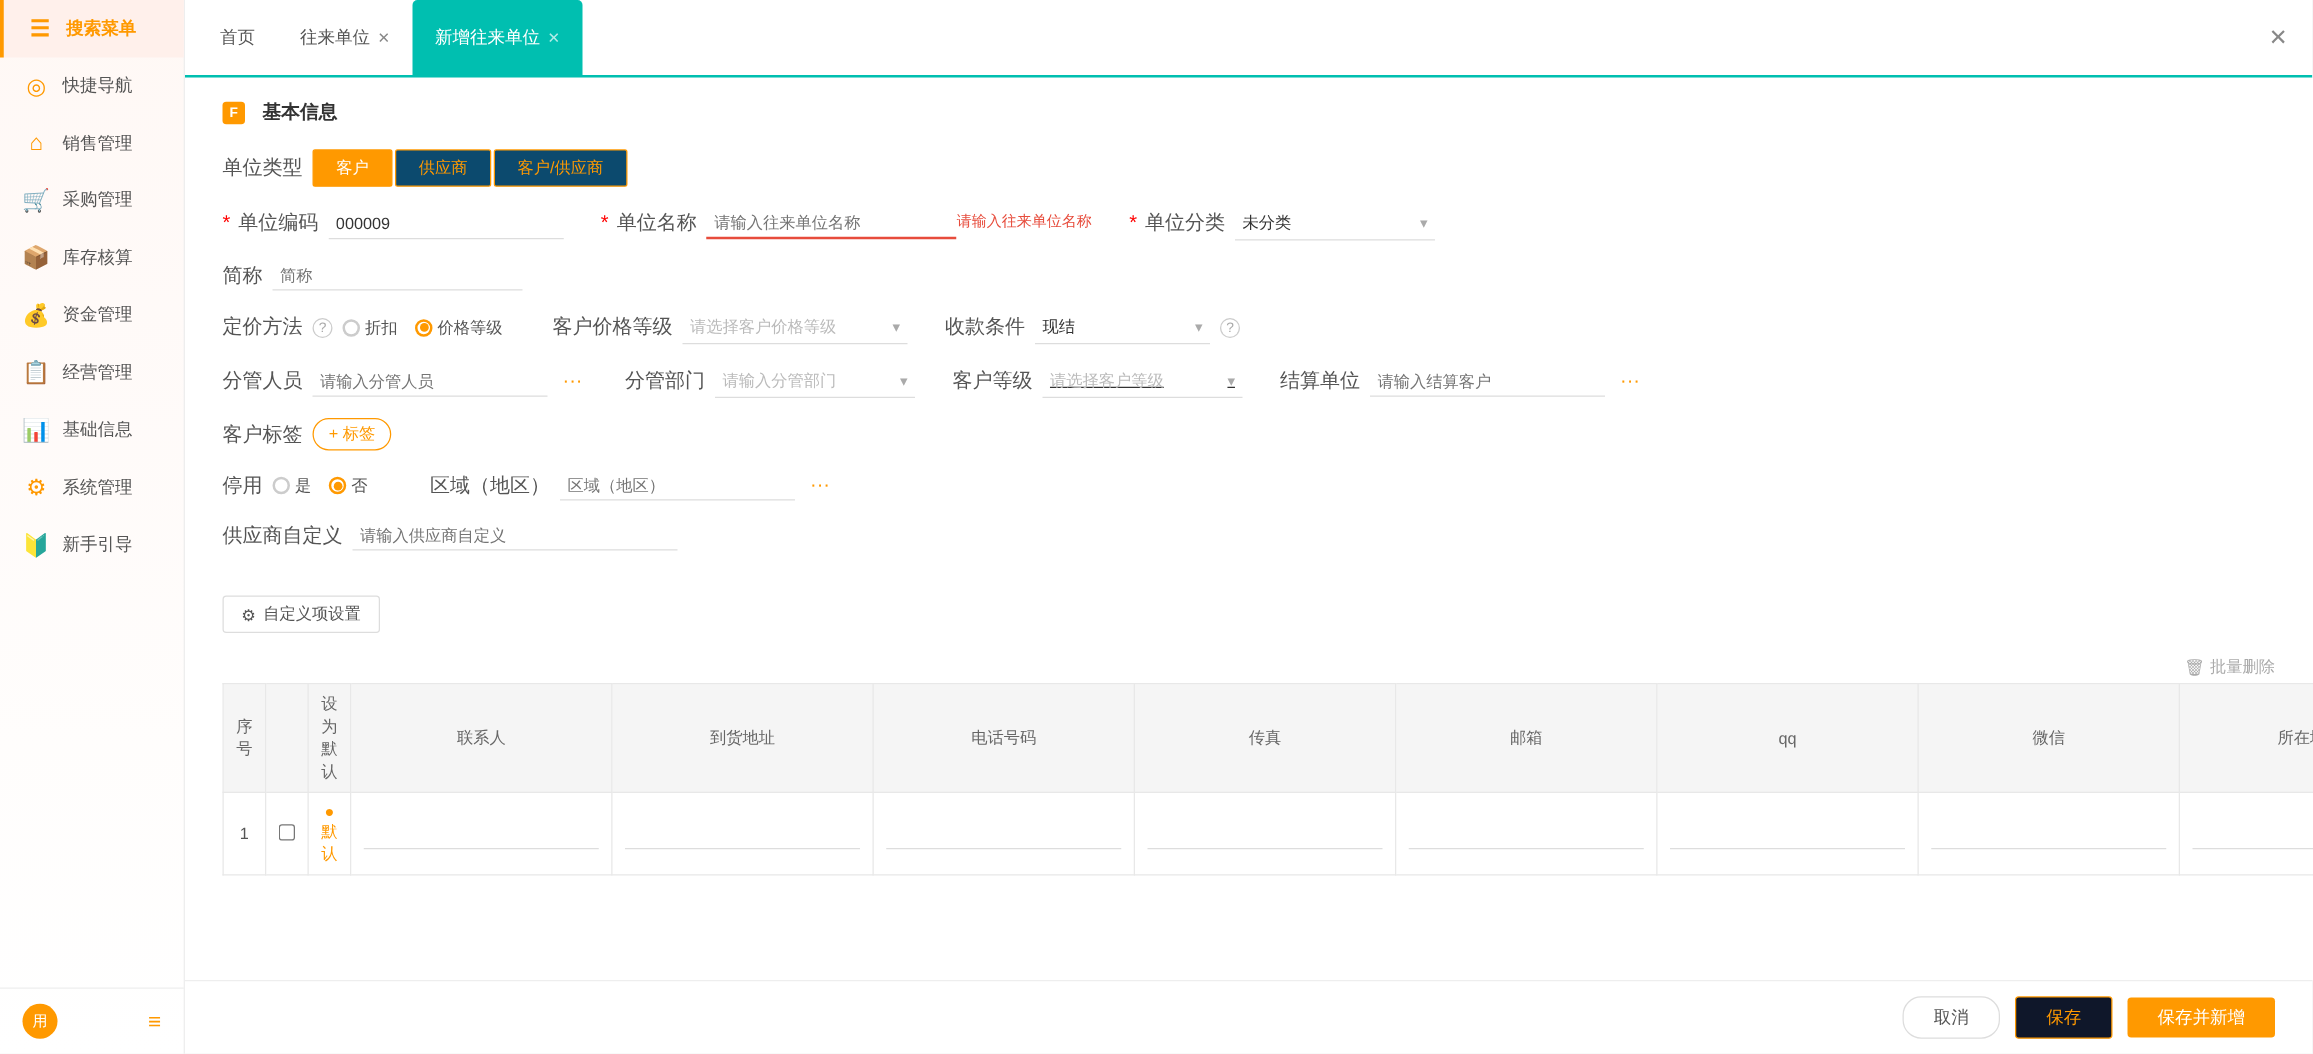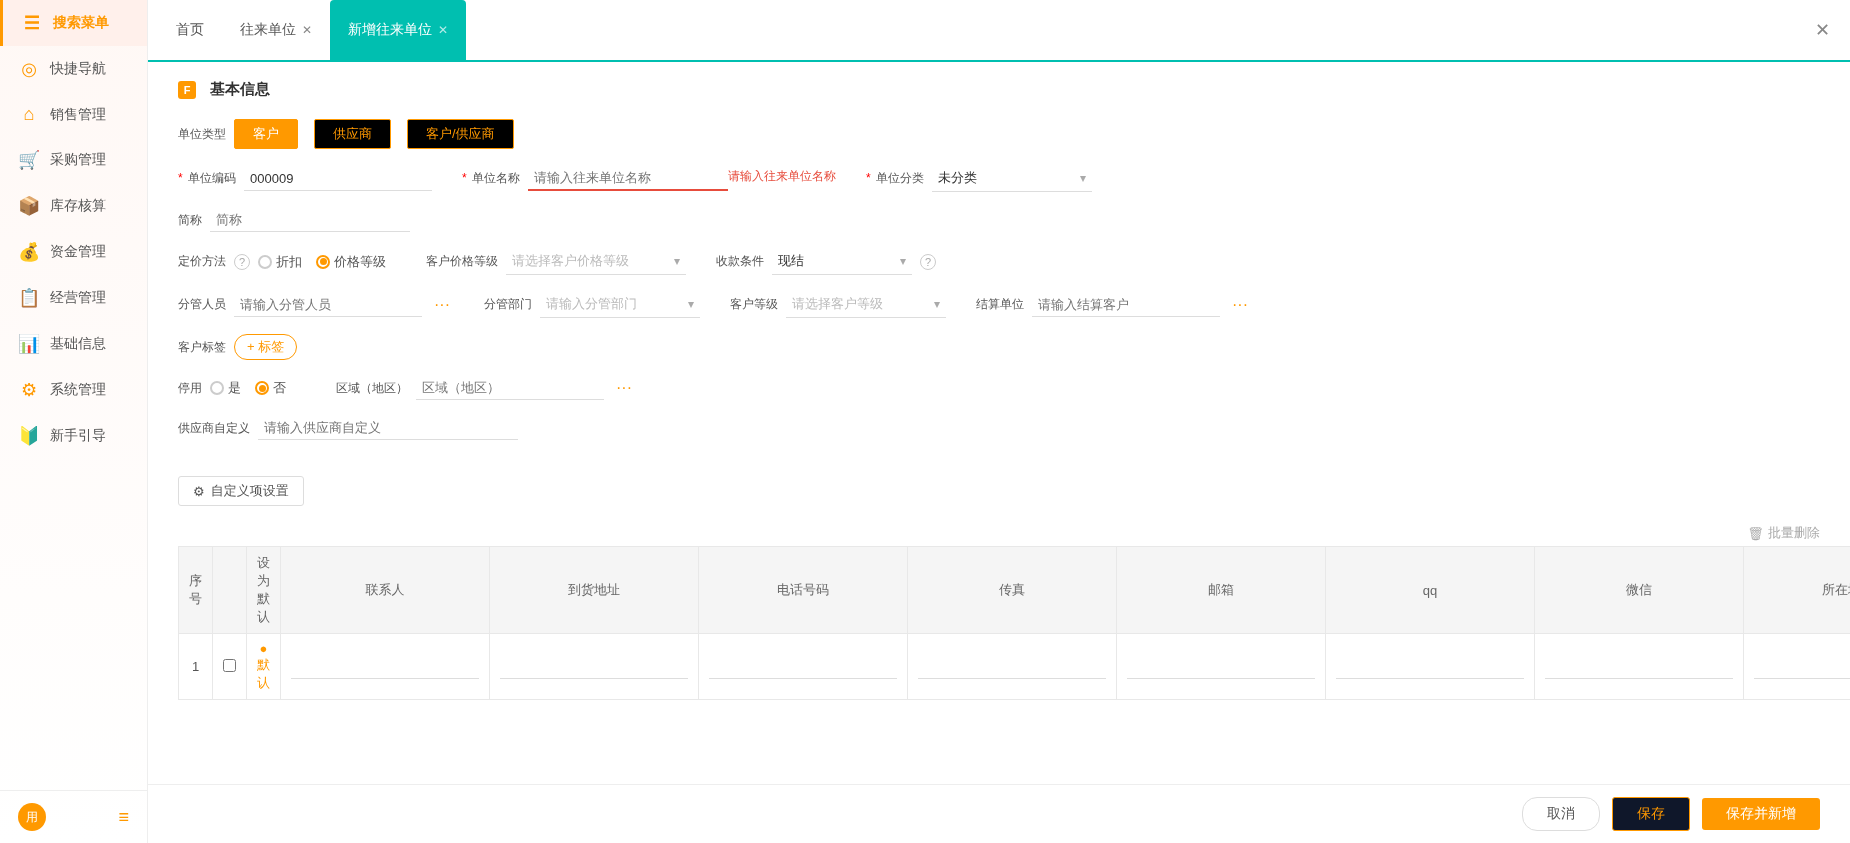--- a/index.html
+++ b/index.html
@@ -107,21 +107,21 @@
       margin-bottom: 16px;
       flex-wrap: wrap;
     }
     .form-group {
       display: flex;
       align-items: center;
       gap: 8px;
       margin-right: 30px;
     }
     .form-label {
-      font-size: 12px;
+      font-size: 16px;
       color: #555;
       white-space: nowrap;
     }
     .required-mark { color: #f00; margin-right: 2px; }
     .form-input {
       border: none;
       border-bottom: 1px solid #ddd;
       outline: none;
       padding: 4px 6px;
       font-size: 13px;
@@ -150,25 +150,25 @@
       font-size: 13px;
       color: #333;
       min-width: 140px;
       cursor: pointer;
       background: transparent;
     }
     .form-select .chevron { color: #aaa; font-size: 12px; margin-left: auto; }
     .form-select .placeholder { color: #bbb; }
 
     
-    .type-btns { display: flex; gap: 16px; }
+    .type-btns { display: flex; gap: 2px; }
     .type-btn {
       padding: 5px 18px;
       border: 1px solid #f90;
-      background: #000000;
+      background: #0c4a6e;
       color: #f90;
       font-size: 13px;
       cursor: pointer;
       border-radius: 2px;
     }
     .type-btn.active {
       background: #f90;
       color: #fff;
     }
 
@@ -472,21 +472,21 @@
         </div>
         <div class="form-group">
           <span class="form-label">分管部门</span>
           <div class="form-select" style="min-width:160px;">
             <span class="placeholder">请输入分管部门</span>
             <span class="chevron">▾</span>
           </div>
         </div>
         <div class="form-group">
           <span class="form-label">客户等级</span>
-          <div class="form-select" style="min-width:160px;">
+          <div class="form-select" style="min-width:160px;text-decoration:underline;">
             <span class="placeholder">请选择客户等级</span>
             <span class="chevron">▾</span>
           </div>
         </div>
         <div class="form-group">
           <span class="form-label">结算单位</span>
           <input class="form-input" type="text" style="min-width: 180px;" placeholder="请输入结算客户">
           <span class="more-btn">···</span>
         </div>
       </div>

